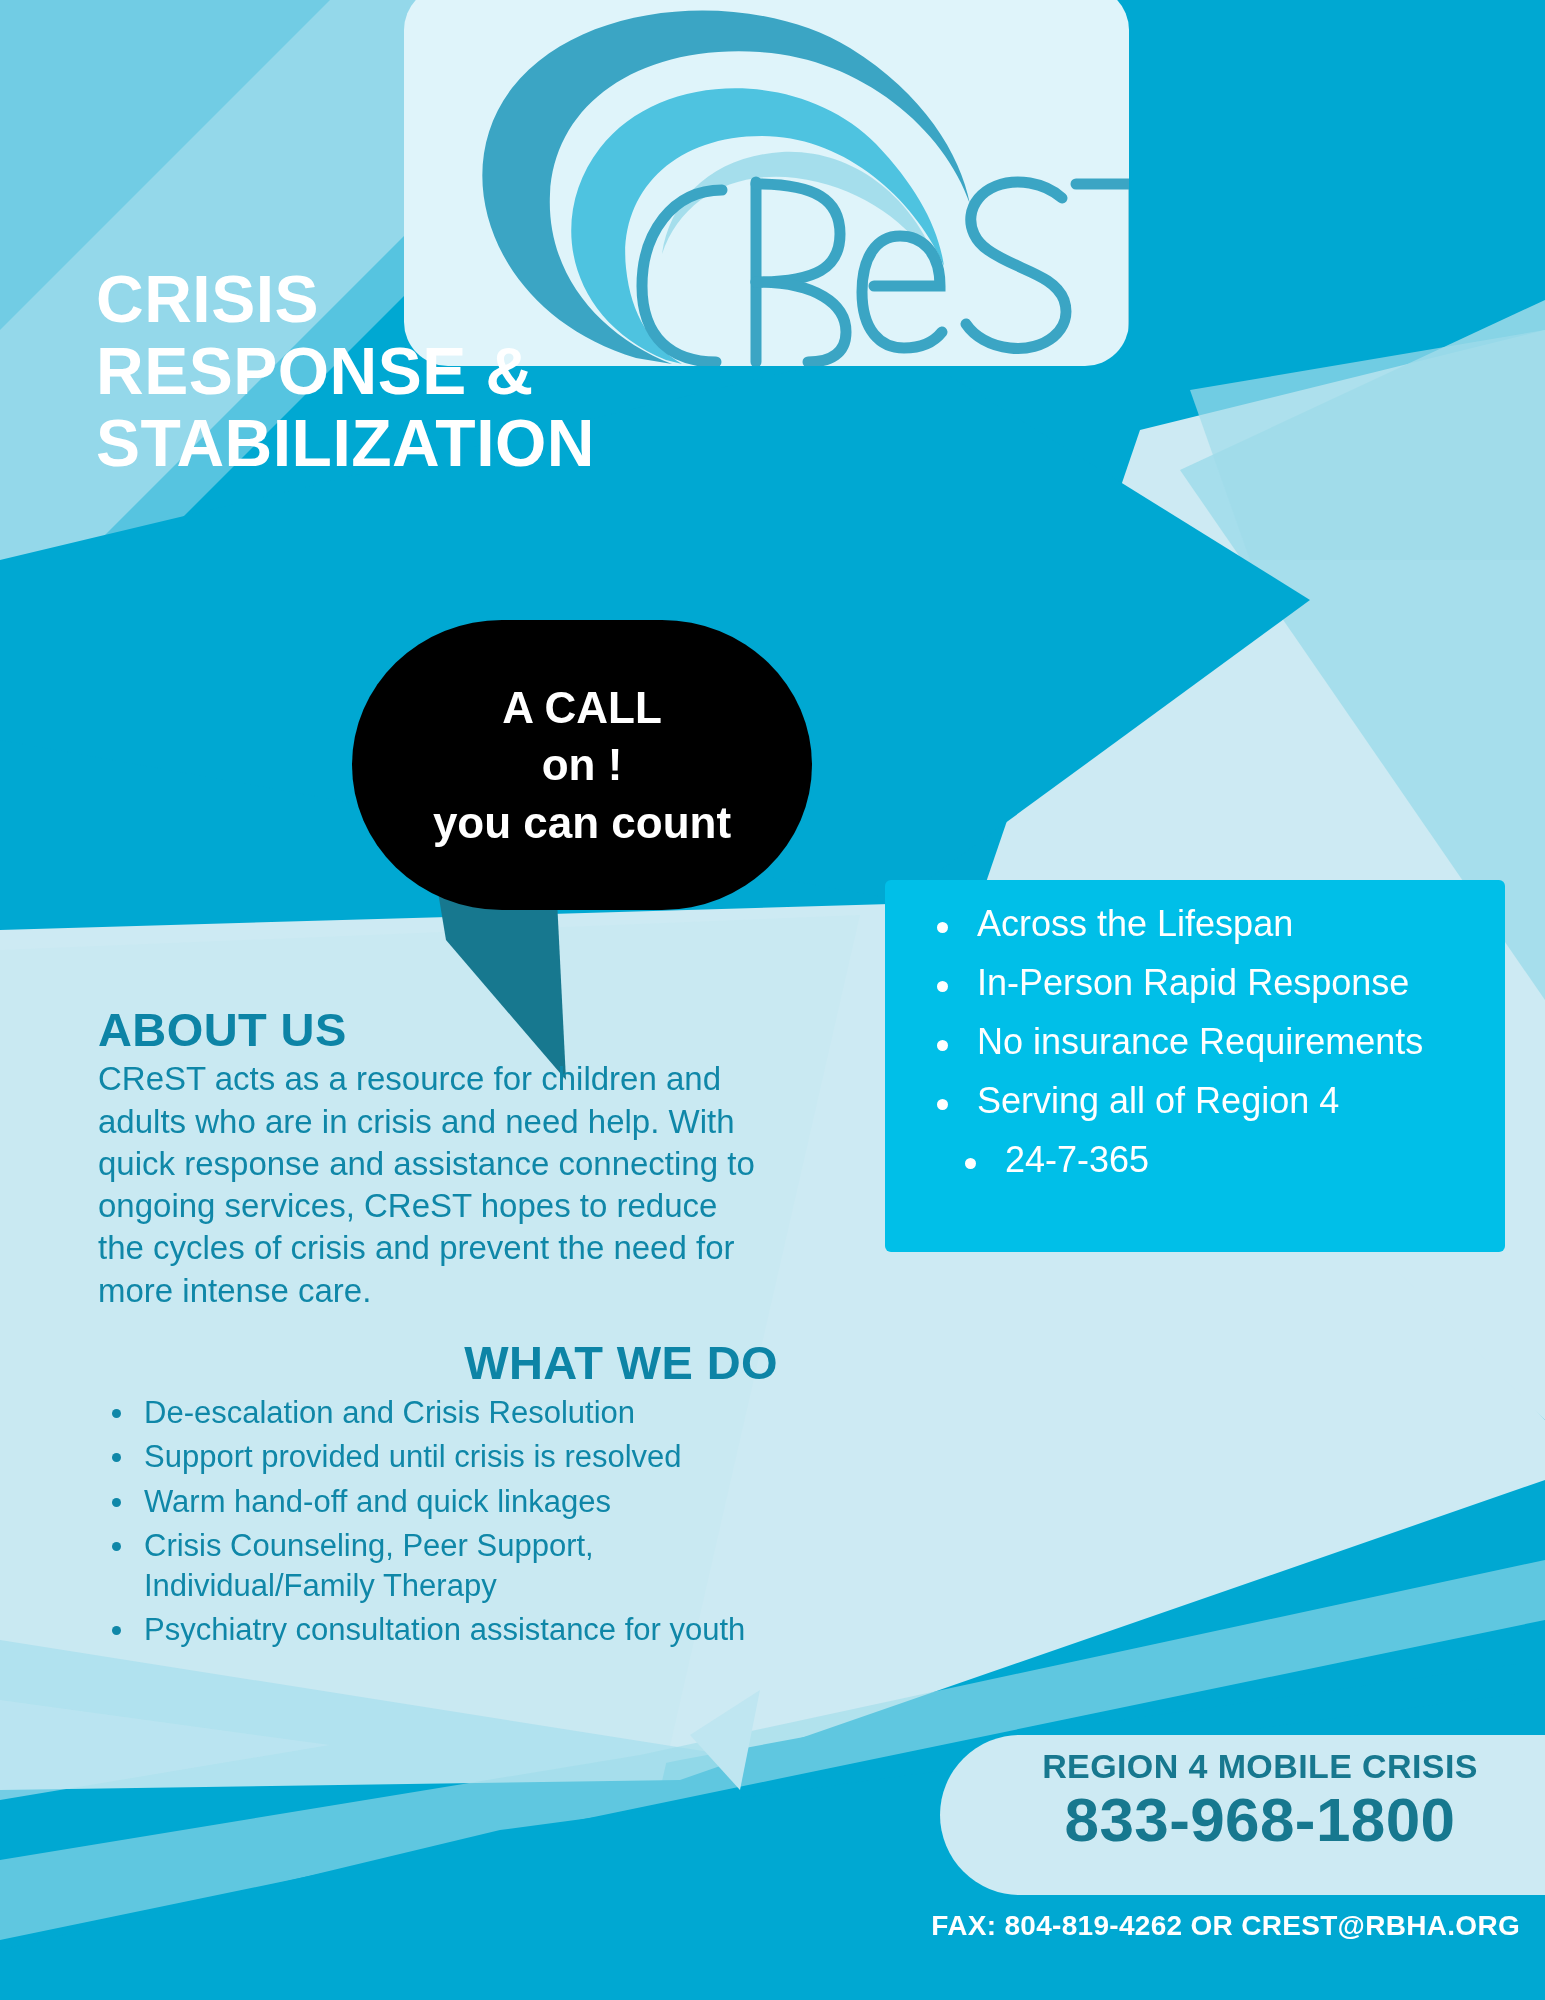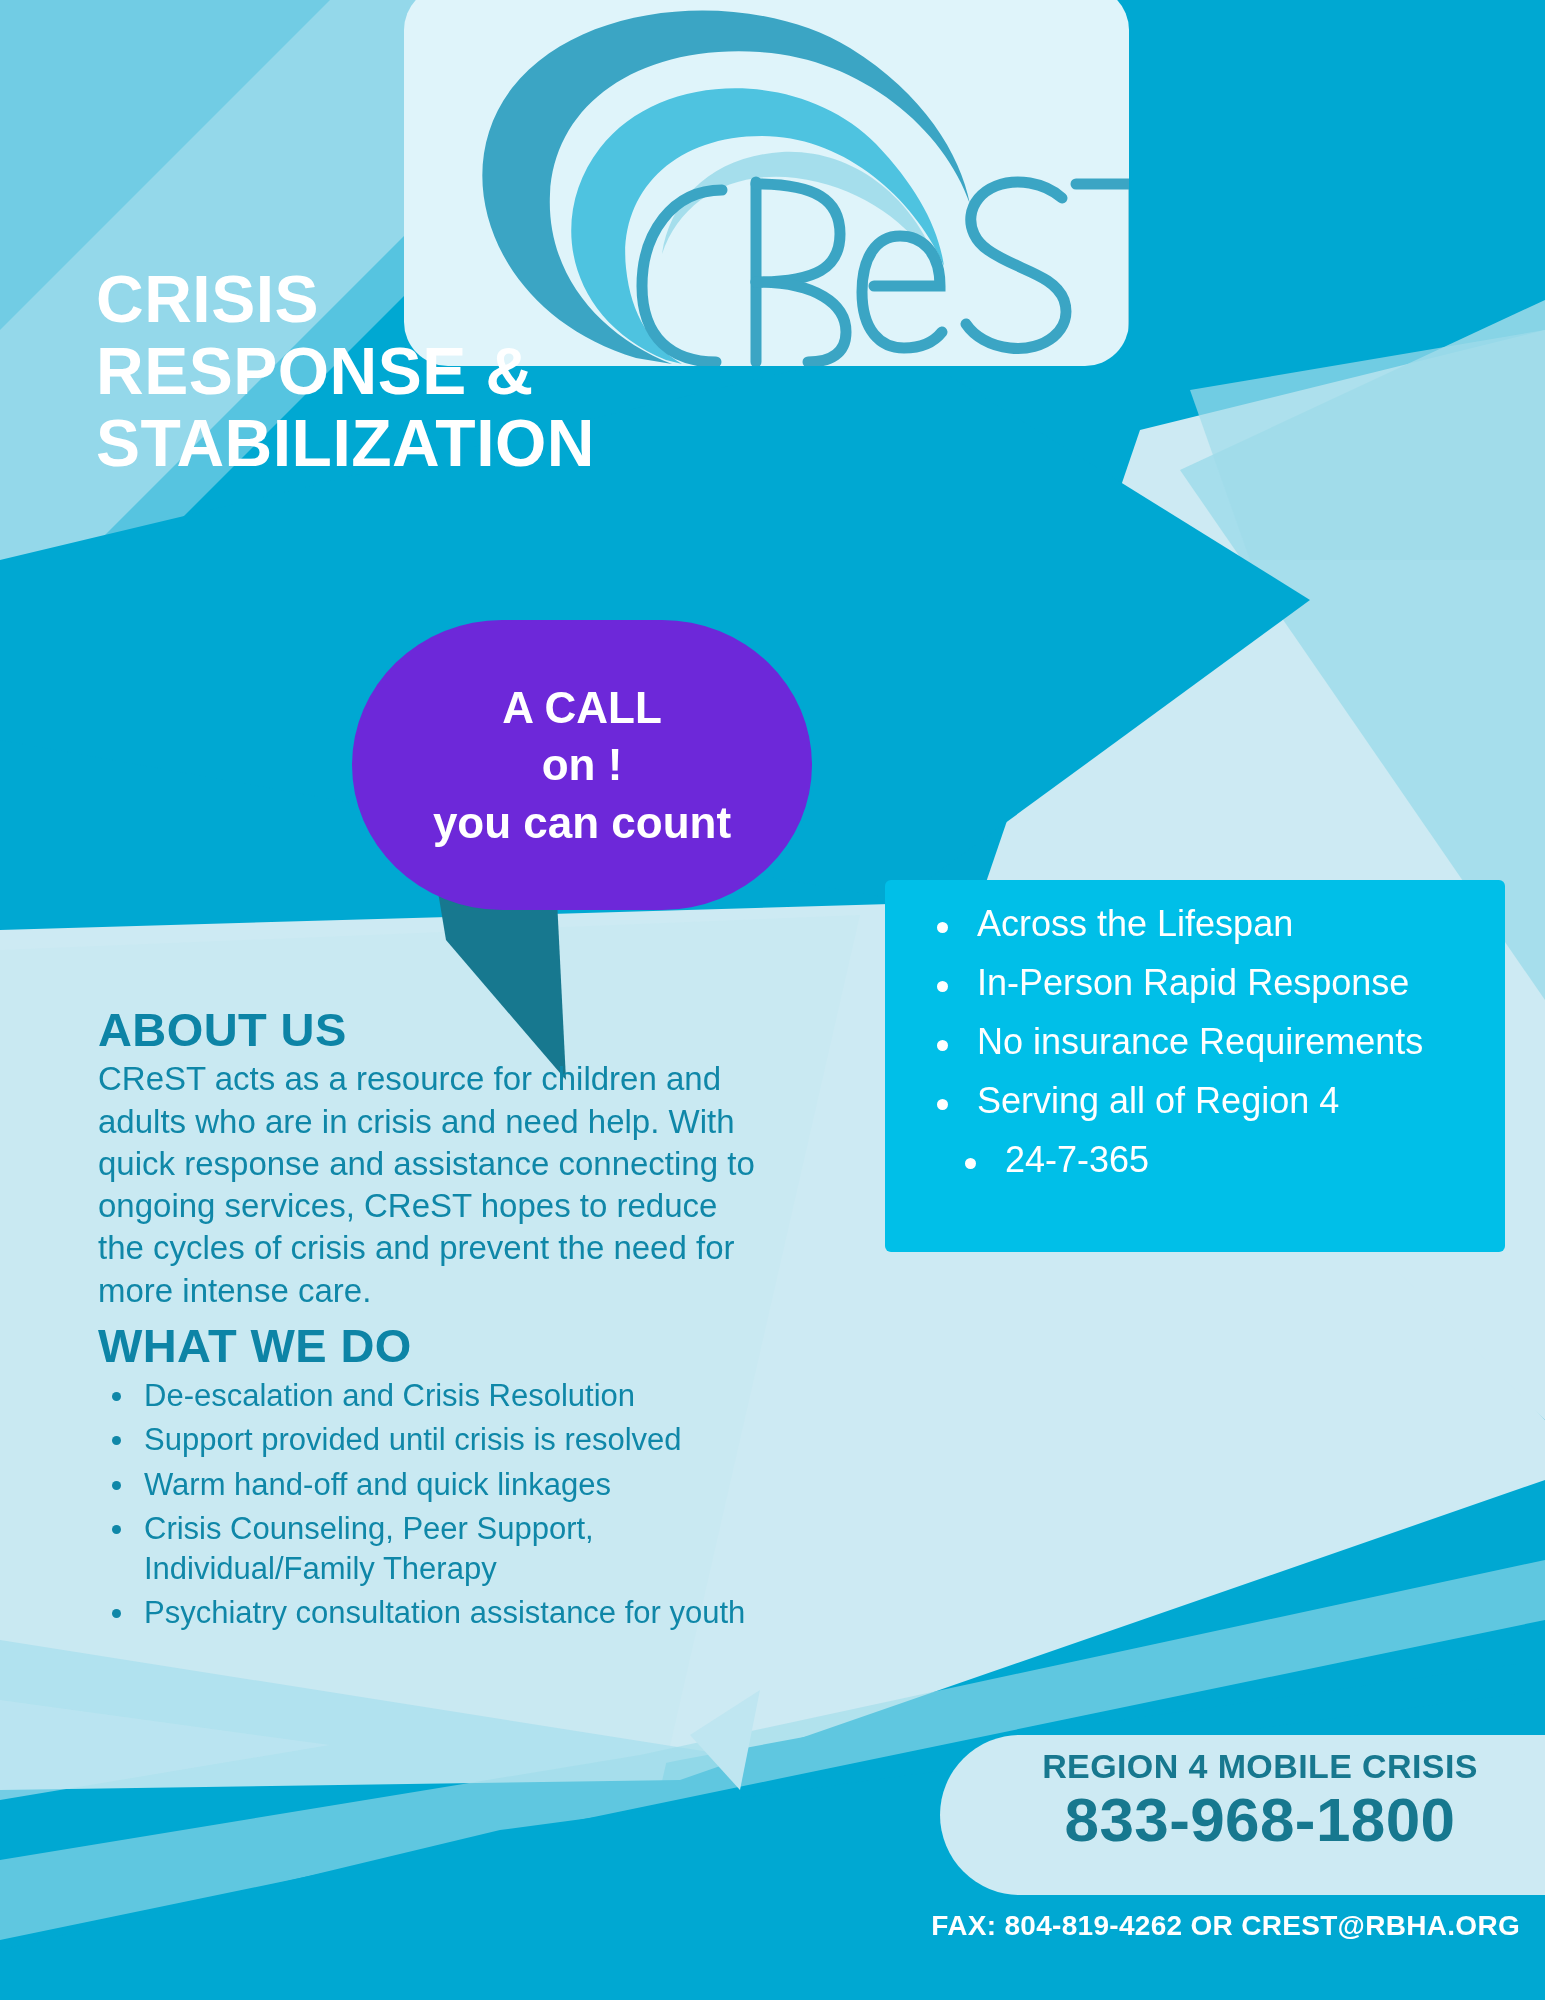--- a/index.html
+++ b/index.html
@@ -33,21 +33,21 @@
     font-stretch:condensed;
     text-transform:uppercase;
     z-index:6;
     margin-left:40px;
   }
   #title .tline{display:block;white-space:nowrap;}
 
   
   #bubble{
     position:absolute;left:352px;top:620px;width:460px;height:290px;
-    background:#6d28d9;border-radius:150px/145px;
+    background:#000000;border-radius:150px/145px;
     z-index:7;
     display:flex;align-items:center;justify-content:center;
   }
   #bubble-text{
     color:#fff;font-size:44px;line-height:1.30;text-align:center;
     font-weight:bold;width:400px;
   }
   #bubble-text .bl{display:block;}
   #bubble-tail{
     position:absolute;left:436px;top:880px;z-index:6;
@@ -59,21 +59,21 @@
   }
   .sec-h{
     color:#0d84a6;font-size:47px;font-weight:bold;
     letter-spacing:0.4px;margin:0 0 4px 0;line-height:1.05;
     font-stretch:condensed;
   }
   #about-body{
     color:#0f87a8;font-size:33px;line-height:1.28;margin:0;
     width:672px;
   }
-  #wwd-h{margin-top:9px;}
+  #wwd-h{margin-top:26px;text-align:right;}
   #wwd-list{
     list-style:none;margin:6px 0 0 0;padding:0;
     color:#0f87a8;font-size:31px;line-height:1.27;
   }
   #wwd-list li{
     position:relative;padding-left:46px;margin-bottom:5px;
   }
   #wwd-list li:before{
     content:"";position:absolute;left:14px;top:16px;
     width:9px;height:9px;border-radius:50%;background:#0f87a8;

